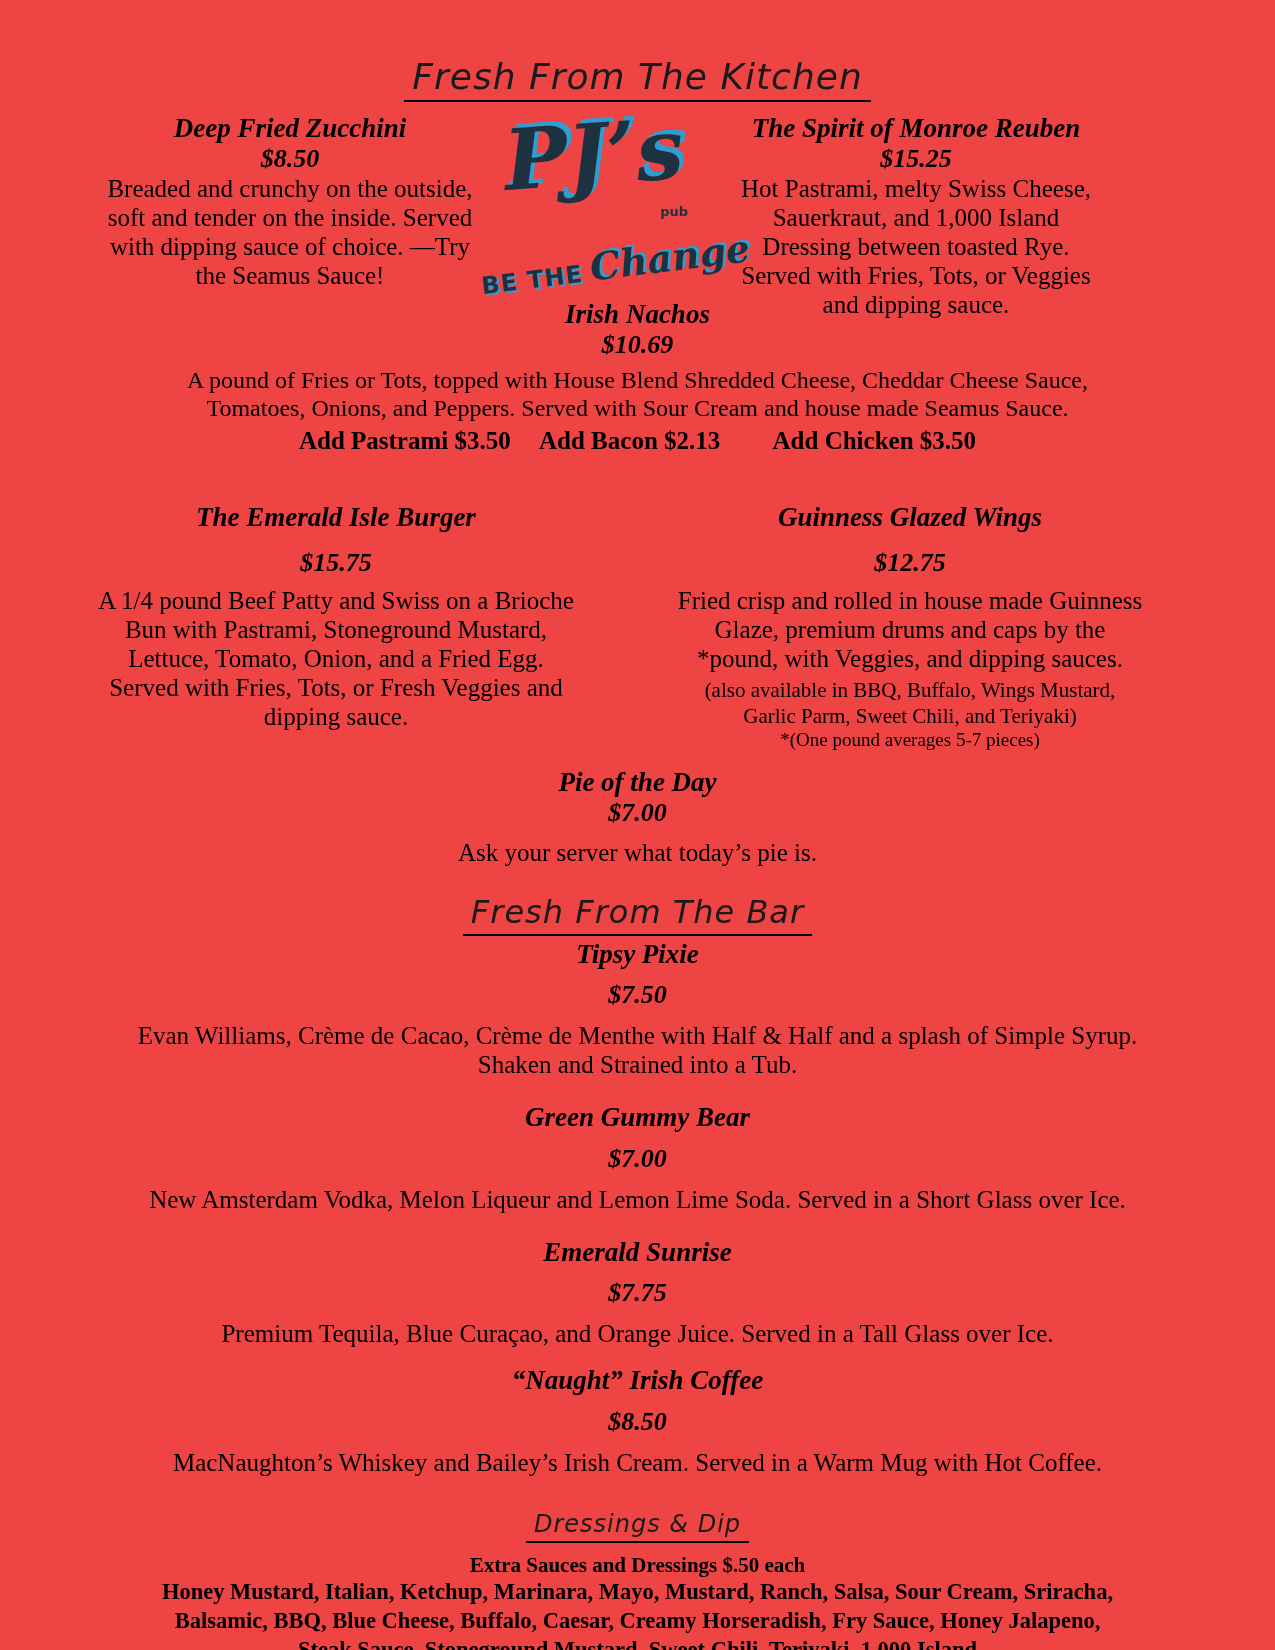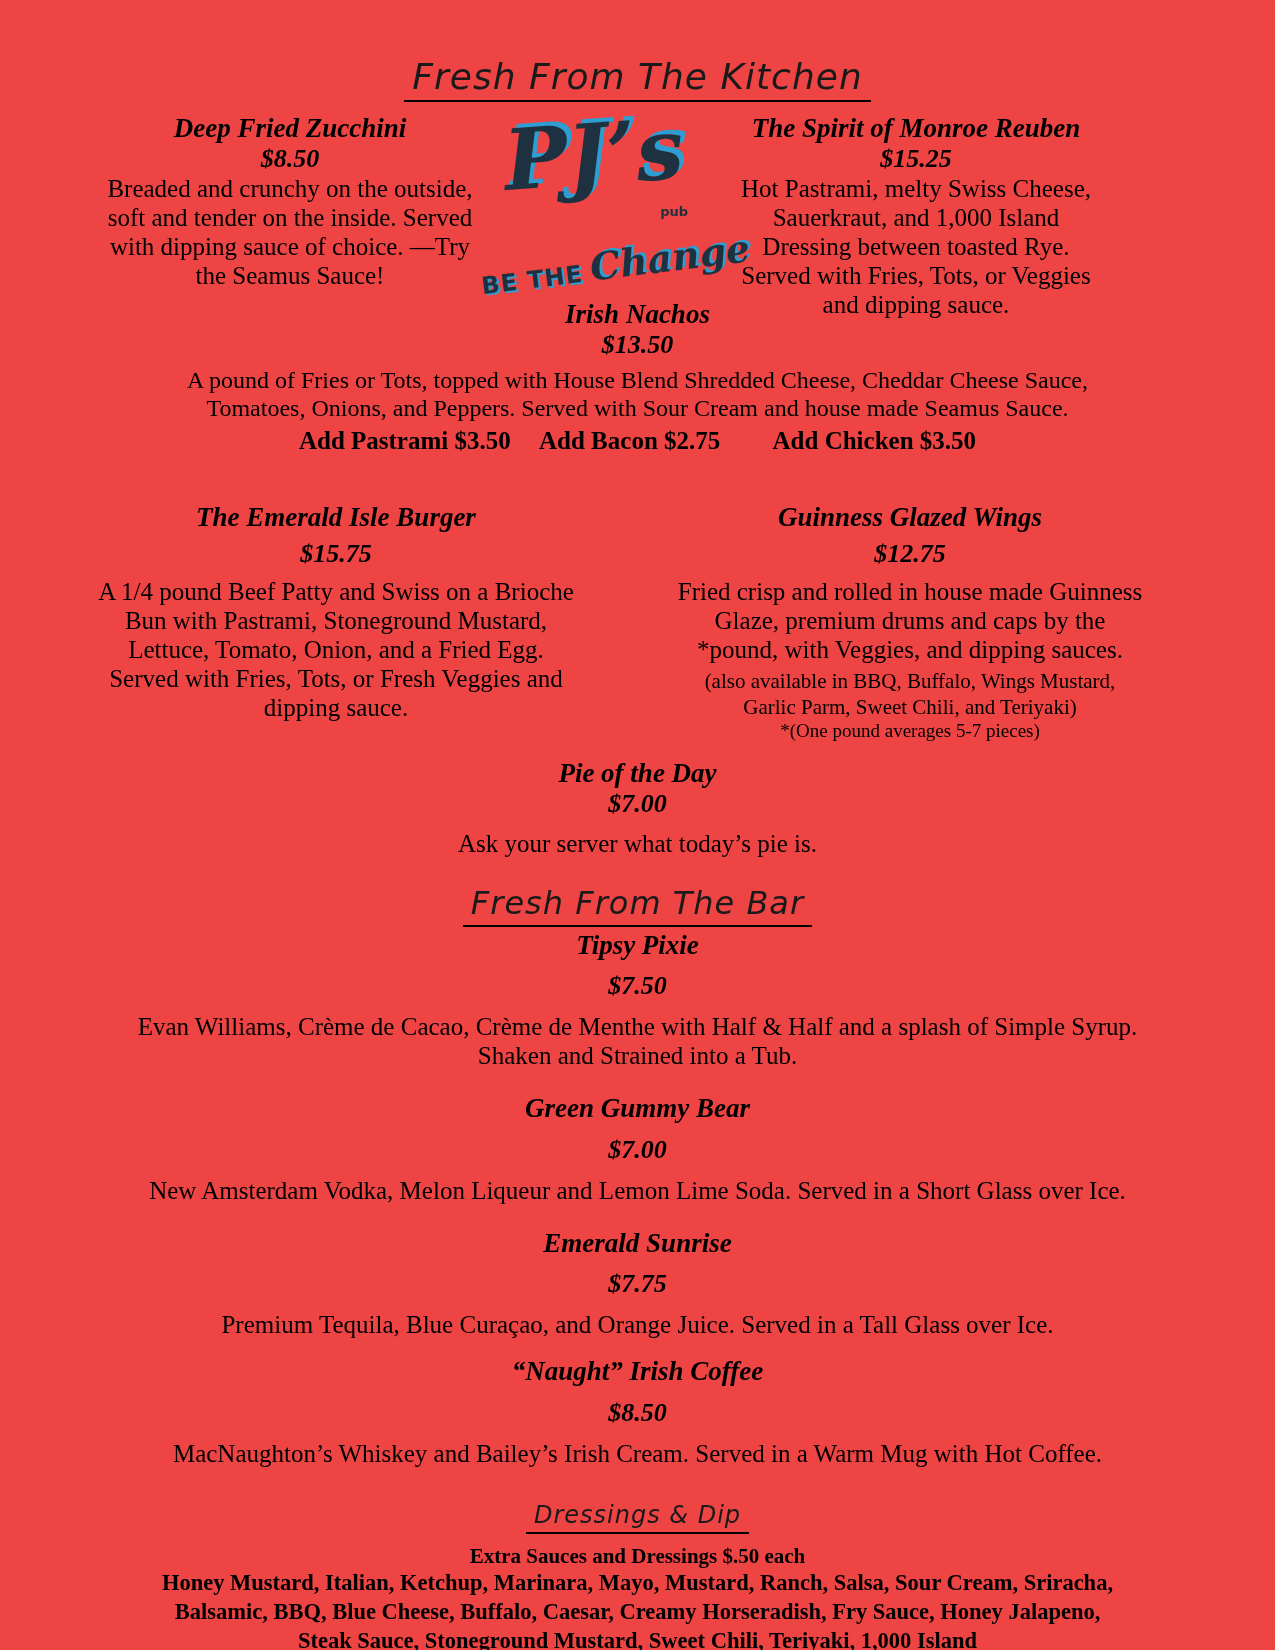--- a/index.html
+++ b/index.html
@@ -94,21 +94,21 @@
   .nachos-block { margin-top: 6px; }
   .nachos-block .wide-desc { max-width: 1110px; margin: 6px auto 0; }
   .addons { margin-top: 4px; font-weight: bold; font-size: 25px; }
   .addons .addon + .addon { margin-left: 22px; }
   .addons .addon:last-child { margin-left: 46px; }
 
   
   .mid-row { display: flex; margin-top: 48px; }
   .col-burger { width: 540px; margin-left: 66px; text-align: center; }
   .col-wings  { width: 540px; margin-left: 34px; text-align: center; }
-  .col-burger .item-price, .col-wings .item-price { margin-top: 6px; }
+  .col-burger .item-price, .col-wings .item-price { margin-top: 15px; }
   .col-burger .item-desc,  .col-wings .item-desc  { margin-top: 8px; }
   .small-note { font-size: 21px; line-height: 1.25; white-space: pre-line; margin-top: 4px; }
   .tiny-note  { font-size: 19px; line-height: 1.2; }
 
   
   .pie-block { margin-top: 16px; }
   .pie-block .item-desc { margin-top: 10px; }
 
   
   .bar-item { margin-top: 24px; }
@@ -155,26 +155,26 @@
 Sauerkraut, and 1,000 Island
 Dressing between toasted Rye.
 Served with Fries, Tots, or Veggies
 and dipping sauce.</div>
     </div>
 
   </div>
 
   <div class="nachos-block center">
     <div class="item-name">Irish Nachos</div>
-    <div class="item-price">$13.50</div>
+    <div class="item-price">$10.69</div>
     <div class="wide-desc">A pound of Fries or Tots, topped with House Blend Shredded Cheese, Cheddar Cheese Sauce,
 Tomatoes, Onions, and Peppers. Served with Sour Cream and house made Seamus Sauce.</div>
     <div class="addons">
       <span class="addon">Add Pastrami $3.50</span>
-      <span class="addon">Add Bacon $2.75</span>
+      <span class="addon">Add Bacon $2.13</span>
       <span class="addon">Add Chicken $3.50</span>
     </div>
   </div>
 
   <div class="mid-row">
 
     <div class="col-burger">
       <div class="item-name">The Emerald Isle Burger</div>
       <div class="item-price">$15.75</div>
       <div class="item-desc">A 1/4 pound Beef Patty and Swiss on a Brioche

